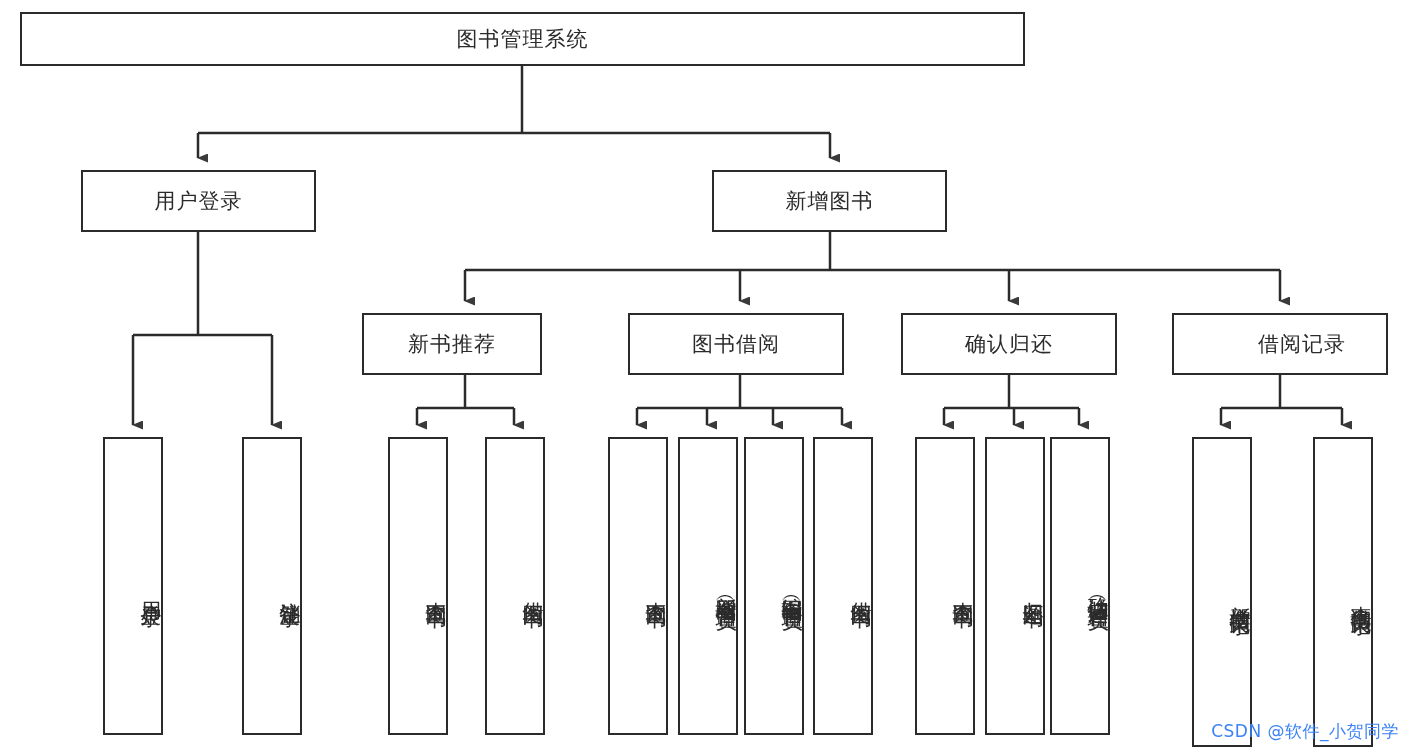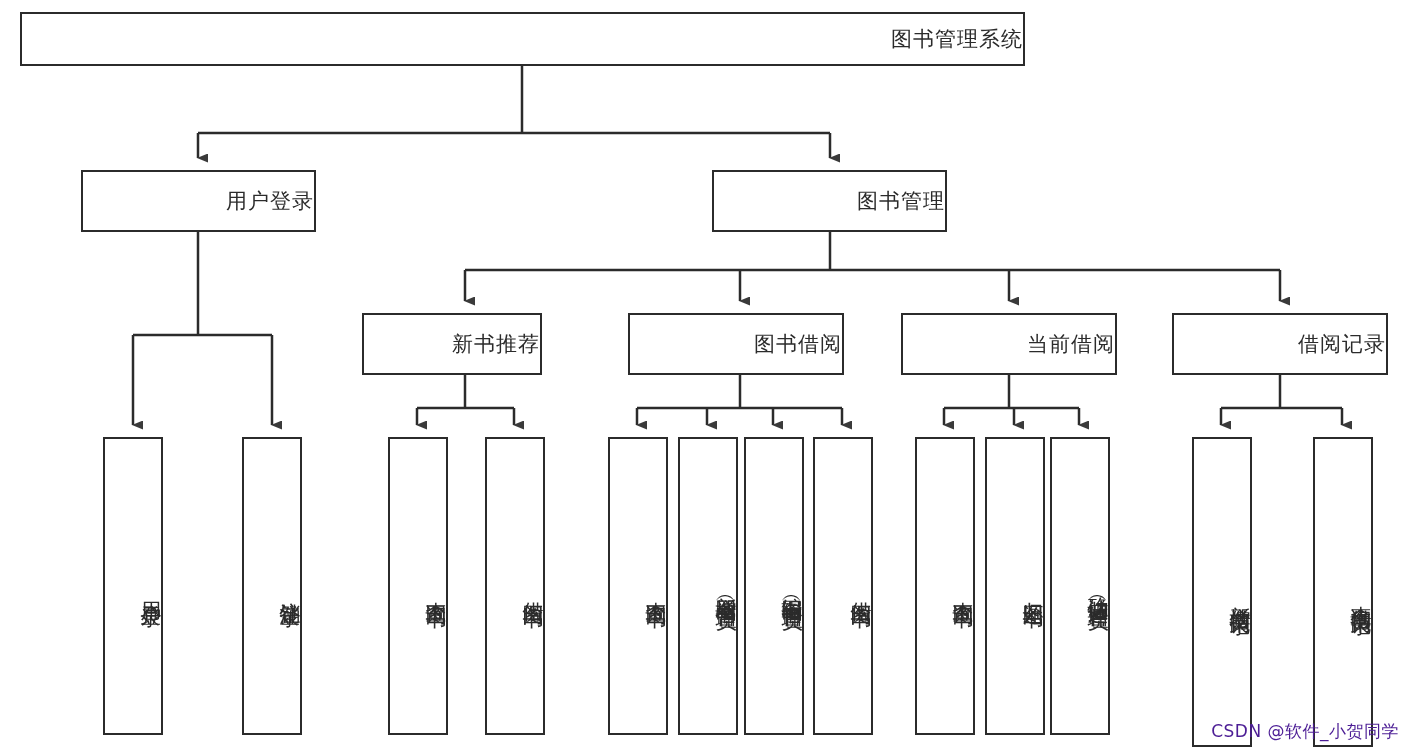--- a/index.html
+++ b/index.html
@@ -26,21 +26,21 @@
     width: 1405px;
     height: 747px;
   }
   .node-box {
     position: absolute;
     box-sizing: border-box;
     border: 2.5px solid #2b2b2b;
     background: #ffffff;
     display: flex;
     align-items: center;
-    justify-content: flex-end;
+    justify-content: center;
     color: #2b2b2b;
   }
   .node-box.horiz {
     font-size: 21px;
     letter-spacing: 1px;
   }
   .node-box.vert {
     writing-mode: vertical-rl;
     text-orientation: upright;
     font-size: 21px;
@@ -54,21 +54,21 @@
   .node-box.vert .vtext {
     writing-mode: vertical-rl;
     text-orientation: upright;
     white-space: nowrap;
   }
   .watermark {
     position: absolute;
     right: 6px;
     bottom: 4px;
     font-size: 17px;
-    color: #4c1d95;
+    color: #3b82f6;
     letter-spacing: 0.5px;
     white-space: nowrap;
     pointer-events: none;
     text-align: right;
   }
 </style>
 </head>
 <body>
 
 <div id="diagram-root">
@@ -125,33 +125,33 @@
 
   <div class="node-box horiz" style="left:20px; top:12px; width:1005px; height:54px;">
     <span>图书管理系统</span>
   </div>
 
   <div class="node-box horiz" style="left:81px; top:170px; width:235px; height:62px;">
     <span>用户登录</span>
   </div>
 
   <div class="node-box horiz" style="left:712px; top:170px; width:235px; height:62px;">
-    <span>图书管理</span>
+    <span>新增图书</span>
   </div>
 
   <div class="node-box horiz" style="left:362px; top:313px; width:180px; height:62px;">
     <span>新书推荐</span>
   </div>
 
   <div class="node-box horiz" style="left:628px; top:313px; width:216px; height:62px;">
     <span>图书借阅</span>
   </div>
 
   <div class="node-box horiz" style="left:901px; top:313px; width:216px; height:62px;">
-    <span>当前借阅</span>
+    <span>确认归还</span>
   </div>
 
   <div class="node-box horiz" style="left:1172px; top:313px; width:216px; height:62px;padding-left:44px;">
     <span>借阅记录</span>
   </div>
 
   <div class="node-box vert" style="left:103px; top:437px; width:60px; height:298px;">
     <span class="vtext">用户登录</span>
   </div>
   <div class="node-box vert" style="left:242px; top:437px; width:60px; height:298px;">

